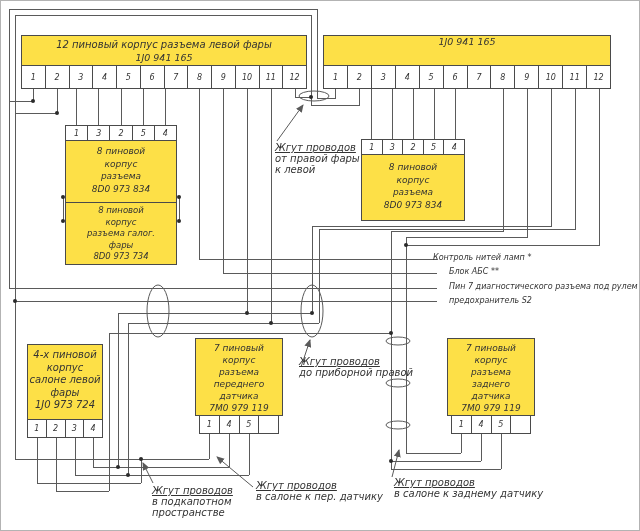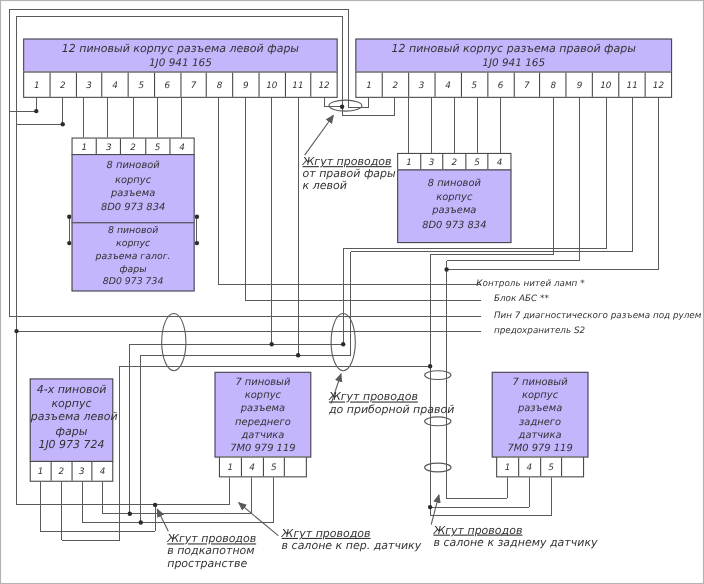--- a/index.html
+++ b/index.html
@@ -7,21 +7,21 @@
     position:relative; width:640px; height:531px; background:#fff;
     border:1px solid #b3b3b3; box-sizing:border-box; overflow:hidden;
     font-family:"DejaVu Sans", sans-serif; font-style:italic; color:#333;
   }
   svg.wires { position:absolute; left:0; top:0; width:640px; height:531px; }
   .ortho { stroke:#5a5a5a; stroke-width:1; fill:none; shape-rendering:crispEdges; }
   .lead  { stroke:#5a5a5a; stroke-width:1; fill:none; }
   .dot   { fill:#2b2b2b; stroke:none; }
   .bundle{ stroke:#5a5a5a; stroke-width:1; fill:none; }
 
-  .box { position:absolute; border:1px solid #4a4a4a; background:#c4b5fd; box-sizing:border-box; }
+  .box { position:absolute; border:1px solid #4a4a4a; background:#fde047; box-sizing:border-box; }
   .titlebox { text-align:center; }
   .t1 { font-size:10px; line-height:14px; padding-top:2px; white-space:nowrap; }
   .t2 { font-size:9.5px; line-height:12px; white-space:nowrap; }
   .pinrow { position:absolute; display:flex; border:1px solid #4a4a4a; background:#fff; box-sizing:border-box; }
   .pincell { flex:1; border-left:1px solid #4a4a4a; font-size:8px; display:flex;
              align-items:center; justify-content:center; box-sizing:border-box; }
   .pincell:first-child { border-left:none; }
   .bodytext { text-align:center; font-size:9px; line-height:12.5px; padding-top:4px; }
   .bodytext div { white-space:nowrap;font-style:italic; }
   .sidelabel { position:absolute; font-size:8px; white-space:nowrap; }
@@ -158,21 +158,20 @@
     <div class="pincell">6</div>
     <div class="pincell">7</div>
     <div class="pincell">8</div>
     <div class="pincell">9</div>
     <div class="pincell">10</div>
     <div class="pincell">11</div>
     <div class="pincell">12</div>
   </div>
 
   <div class="box titlebox" style="left:322px;top:34px;width:288px;height:31px;">
-    <div class="t1">12 пиновый корпус разъема правой фары</div>
     <div class="t2">1J0 941 165</div>
   </div>
   <div class="pinrow" style="left:322px;top:64px;width:288px;height:24px;">
     <div class="pincell">1</div>
     <div class="pincell">2</div>
     <div class="pincell">3</div>
     <div class="pincell">4</div>
     <div class="pincell">5</div>
     <div class="pincell">6</div>
     <div class="pincell">7</div>
@@ -214,21 +213,21 @@
   <div class="box bodytext" style="left:360px;top:153px;width:104px;height:67px;padding-top:6px;">
     <div>8 пиновой</div>
     <div>корпус</div>
     <div>разъема</div>
     <div>8D0 973 834</div>
   </div>
 
   <div class="box bodytext" style="left:26px;top:343px;width:76px;height:76px;font-size:10px;">
     <div>4-х пиновой</div>
     <div>корпус</div>
-    <div>разъема левой</div>
+    <div>салоне левой</div>
     <div>фары</div>
     <div>1J0 973 724</div>
   </div>
   <div class="pinrow" style="left:26px;top:418px;width:76px;height:19px;">
     <div class="pincell">1</div>
     <div class="pincell">2</div>
     <div class="pincell">3</div>
     <div class="pincell">4</div>
   </div>
 

